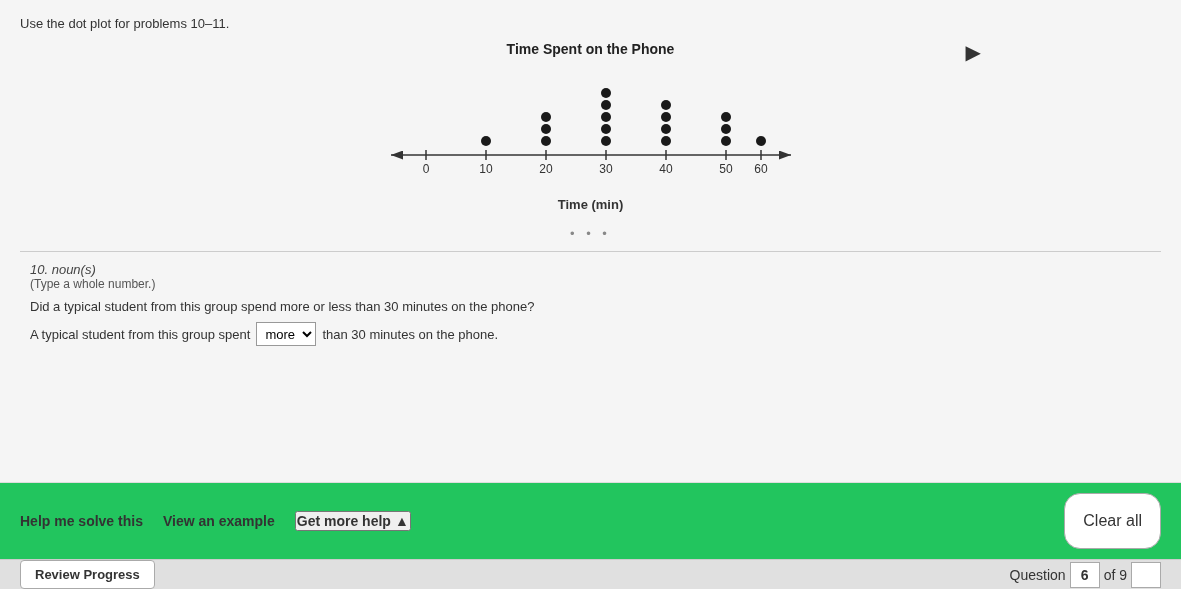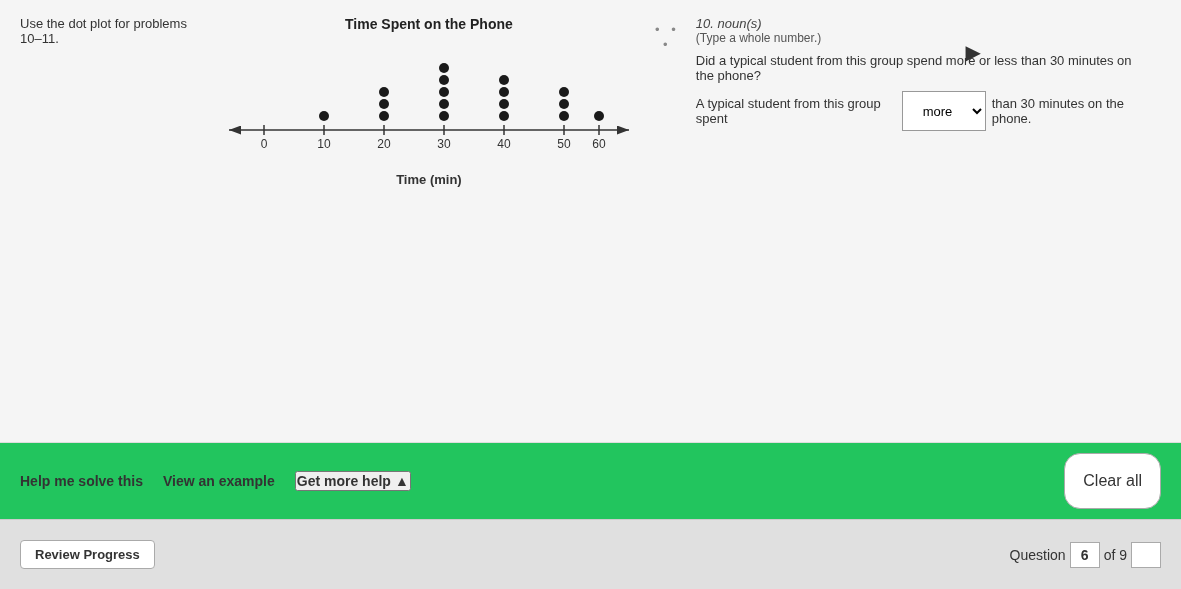--- a/index.html
+++ b/index.html
@@ -10,24 +10,23 @@
       height: 589px;
       overflow: hidden;
       display: flex;
       flex-direction: column;
     }
 
     .main-content {
       background: #f5f5f5;
       flex: 1;
       display: flex;
-      flex-direction: row;
+      flex-direction: column;
       padding: 16px 20px 0 20px;
       position: relative;
-      justify-content: flex-end;
     }
 
     .instruction-text {
       font-size: 13px;
       color: #333;
       margin-bottom: 10px;
     }
 
     .chart-area {
       display: flex;
@@ -95,23 +94,23 @@
       display: flex;
       align-items: center;
       gap: 6px;
       font-size: 13px;
       color: #333;
     }
 
     .answer-select {
       border: 1px solid #999;
       background: white;
-      padding: 2px 16px;
-      font-size: 13px;
-      height: 40px;
+      padding: 2px 4px;
+      font-size: 13px;
+      height: 24px;
       cursor: pointer;
     }
 
     .bottom-toolbar {
       background: #22c55e;
       border-top: 1px solid #ddd;
       padding: 10px 20px;
       display: flex;
       align-items: center;
       justify-content: space-between;
@@ -149,21 +148,21 @@
       border-radius: 16px;
       padding: 18px 18px;
       font-size: 16px;
       color: #333;
       cursor: pointer;
     }
 
     .footer-bar {
       background: #e0e0e0;
       border-top: 1px solid #ccc;
-      padding: 20px 20px;
+      padding: 0 20px;
       display: flex;
       align-items: center;
       justify-content: space-between;
     }
 
     .review-progress-btn {
       border: 1px solid #aaa;
       background: white;
       border-radius: 4px;
       padding: 6px 14px;

